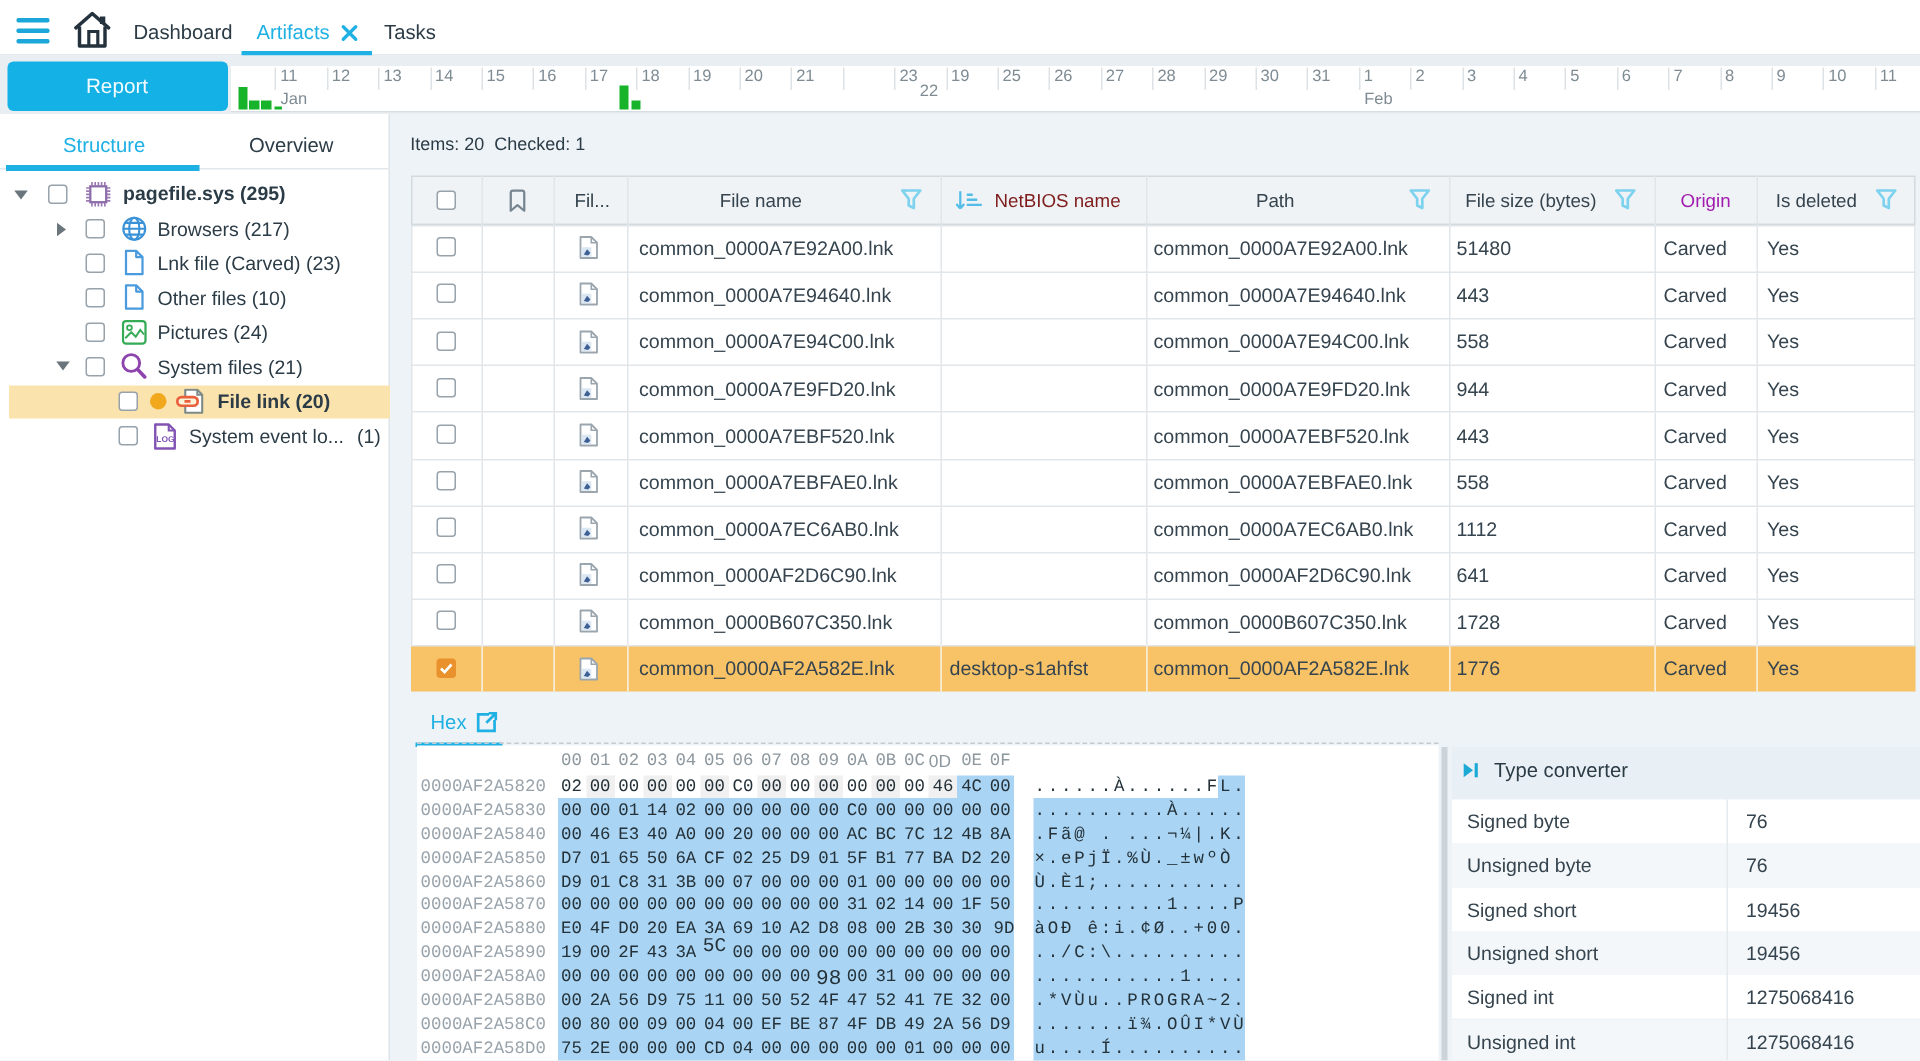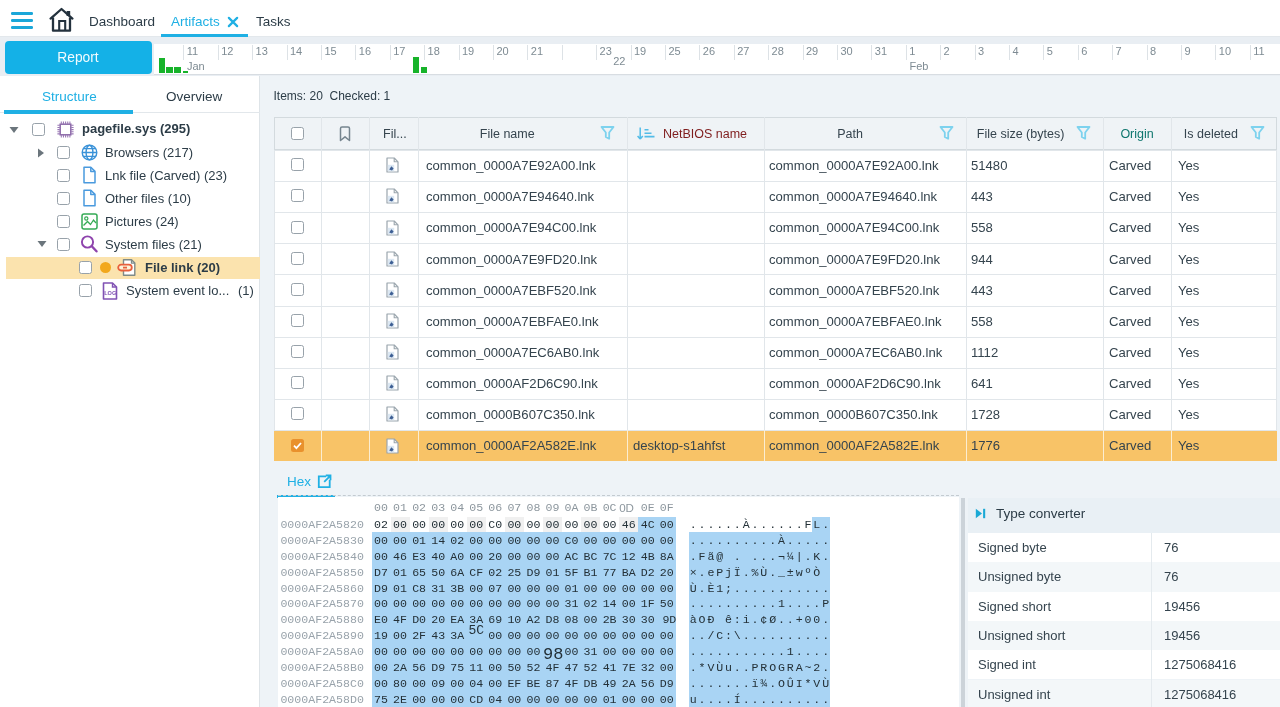--- a/index.html
+++ b/index.html
@@ -221,21 +221,21 @@
   </svg>
 <div class="abs" style="left:663px;top:126.5px;font-size:12.5px;color:#7f1d1d;">NetBIOS name</div>
 <div class="abs" style="left:764px;top:126.5px;width:172.29999999999995px;text-align:center;font-size:12.5px;color:#35444e;">Path</div>
 <svg class="abs" style="left:939.3px;top:124.5px;" width="15" height="16" viewBox="0 0 15 16">
     <path d="M1.5 2 H13.5 L9.2 7.5 V13.7 L5.8 12 V7.5 Z" fill="none" stroke="#7dd2ee" stroke-width="1.8" stroke-linejoin="round"></path>
   </svg>
 <div class="abs" style="left:966.3px;top:126.5px;width:108.5px;text-align:center;font-size:12.5px;color:#35444e;">File size (bytes)</div>
 <svg class="abs" style="left:1075.8px;top:124.5px;" width="15" height="16" viewBox="0 0 15 16">
     <path d="M1.5 2 H13.5 L9.2 7.5 V13.7 L5.8 12 V7.5 Z" fill="none" stroke="#7dd2ee" stroke-width="1.8" stroke-linejoin="round"></path>
   </svg>
-<div class="abs" style="left:1102.8px;top:126.5px;width:68.5px;text-align:center;font-size:12.5px;color:#0f766e;">Origin</div>
+<div class="abs" style="left:1102.8px;top:126.5px;width:68.5px;text-align:center;font-size:12.5px;color:#a21caf;">Origin</div>
 <div class="abs" style="left:1171.3px;top:126.5px;width:79.20000000000005px;text-align:center;font-size:12.5px;color:#35444e;">Is deleted</div>
 <svg class="abs" style="left:1249.5px;top:124.5px;" width="15" height="16" viewBox="0 0 15 16">
     <path d="M1.5 2 H13.5 L9.2 7.5 V13.7 L5.8 12 V7.5 Z" fill="none" stroke="#7dd2ee" stroke-width="1.8" stroke-linejoin="round"></path>
   </svg>
 <div class="abs" style="left:290.5px;top:158.3px;width:13px;height:13px;background:#fff;border:1px solid #98a2aa;border-radius:2.5px;"></div>
 <svg class="abs" style="left:385.5px;top:157.3px;" width="13" height="16" viewBox="0 0 13 16">
     <path d="M1 1 H8.2 L12 4.8 V15 H1 Z" fill="#fff" stroke="#9aa5ad" stroke-width="1.2" stroke-linejoin="round"></path>
     <path d="M8.2 1 V4.8 H12" fill="none" stroke="#9aa5ad" stroke-width="1.1"></path>
     <rect x="1.8" y="7.8" width="6.4" height="6.4" fill="#dbe7f2"></rect>
     <path d="M3.2 12.6 L5.4 9.2 L7.6 11.6 L6 13.4 Z" fill="#3e5f94"></path>
@@ -675,21 +675,21 @@
 <div class="abs" style="left:280.4px;top:645.30px;font-family:'Liberation Mono',monospace;font-size:11.6px;color:#99a3ab;">0000AF2A58A0</div>
 <div class="abs" style="left:371.50px;top:645.30px;width:19.05px;text-align:center;font-family:'Liberation Mono',monospace;font-size:11.6px;color:#243138;">00</div>
 <div class="abs" style="left:390.55px;top:645.30px;width:19.05px;text-align:center;font-family:'Liberation Mono',monospace;font-size:11.6px;color:#243138;">00</div>
 <div class="abs" style="left:409.60px;top:645.30px;width:19.05px;text-align:center;font-family:'Liberation Mono',monospace;font-size:11.6px;color:#243138;">00</div>
 <div class="abs" style="left:428.65px;top:645.30px;width:19.05px;text-align:center;font-family:'Liberation Mono',monospace;font-size:11.6px;color:#243138;">00</div>
 <div class="abs" style="left:447.70px;top:645.30px;width:19.05px;text-align:center;font-family:'Liberation Mono',monospace;font-size:11.6px;color:#243138;">00</div>
 <div class="abs" style="left:466.75px;top:645.30px;width:19.05px;text-align:center;font-family:'Liberation Mono',monospace;font-size:11.6px;color:#243138;">00</div>
 <div class="abs" style="left:485.80px;top:645.30px;width:19.05px;text-align:center;font-family:'Liberation Mono',monospace;font-size:11.6px;color:#243138;">00</div>
 <div class="abs" style="left:504.85px;top:645.30px;width:19.05px;text-align:center;font-family:'Liberation Mono',monospace;font-size:11.6px;color:#243138;">00</div>
 <div class="abs" style="left:523.90px;top:645.30px;width:19.05px;text-align:center;font-family:'Liberation Mono',monospace;font-size:11.6px;color:#243138;">00</div>
-<div class="abs" style="left:542.95px;top:645.30px;width:19.05px;text-align:center;font-family:'Liberation Mono',monospace;font-size:17px;color:#243138;">98</div>
+<div class="abs" style="left:542.95px;top:645.30px;width:19.05px;text-align:center;font-family:'Liberation Mono',monospace;font-size:14px;color:#243138;">98</div>
 <div class="abs" style="left:562.00px;top:645.30px;width:19.05px;text-align:center;font-family:'Liberation Mono',monospace;font-size:11.6px;color:#243138;">00</div>
 <div class="abs" style="left:581.05px;top:645.30px;width:19.05px;text-align:center;font-family:'Liberation Mono',monospace;font-size:11.6px;color:#243138;">31</div>
 <div class="abs" style="left:600.10px;top:645.30px;width:19.05px;text-align:center;font-family:'Liberation Mono',monospace;font-size:11.6px;color:#243138;">00</div>
 <div class="abs" style="left:619.15px;top:645.30px;width:19.05px;text-align:center;font-family:'Liberation Mono',monospace;font-size:11.6px;color:#243138;">00</div>
 <div class="abs" style="left:638.20px;top:645.30px;width:19.05px;text-align:center;font-family:'Liberation Mono',monospace;font-size:11.6px;color:#243138;">00</div>
 <div class="abs" style="left:657.25px;top:645.30px;width:19.05px;text-align:center;font-family:'Liberation Mono',monospace;font-size:11.6px;color:#243138;">00</div>
 <div class="abs" style="left:688.80px;top:645.30px;width:8.83px;text-align:center;font-family:'Liberation Mono',monospace;font-size:11.6px;color:#243138;">.</div>
 <div class="abs" style="left:697.63px;top:645.30px;width:8.83px;text-align:center;font-family:'Liberation Mono',monospace;font-size:11.6px;color:#243138;">.</div>
 <div class="abs" style="left:706.46px;top:645.30px;width:8.83px;text-align:center;font-family:'Liberation Mono',monospace;font-size:11.6px;color:#243138;">.</div>
 <div class="abs" style="left:715.29px;top:645.30px;width:8.83px;text-align:center;font-family:'Liberation Mono',monospace;font-size:11.6px;color:#243138;">.</div>

